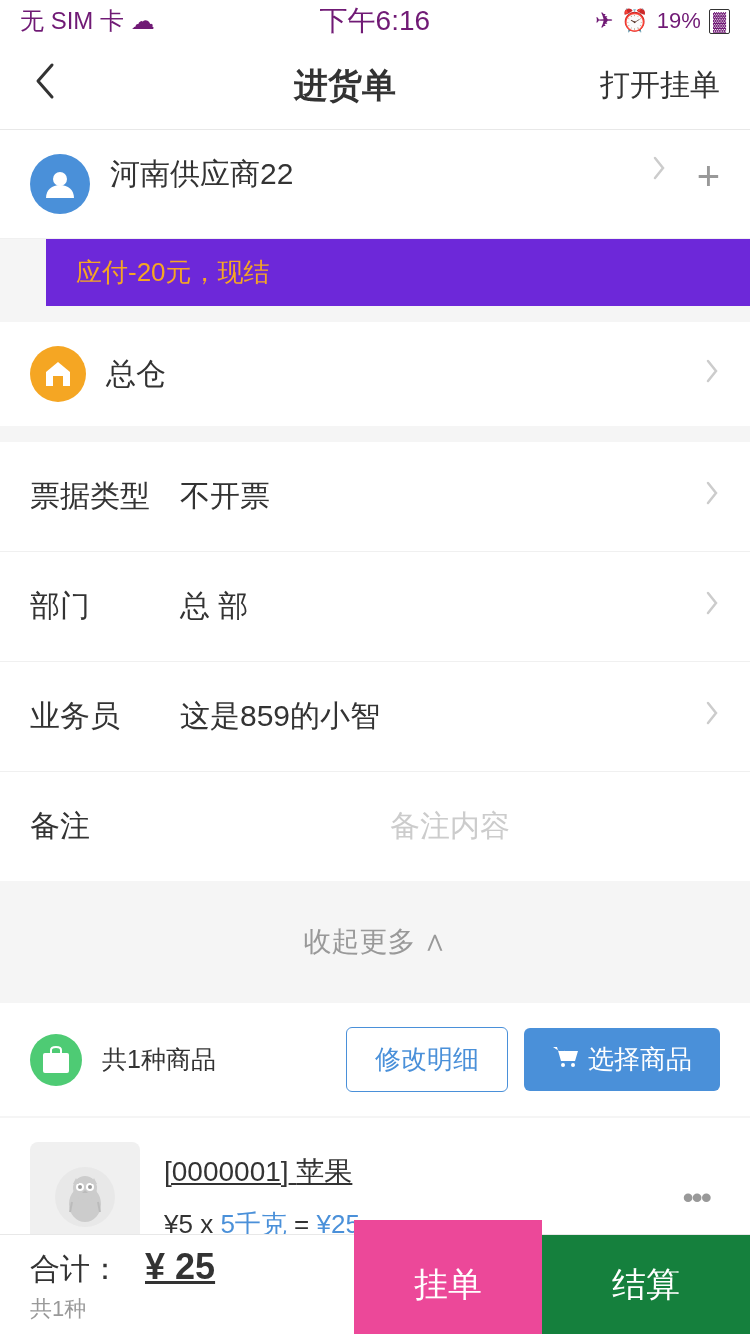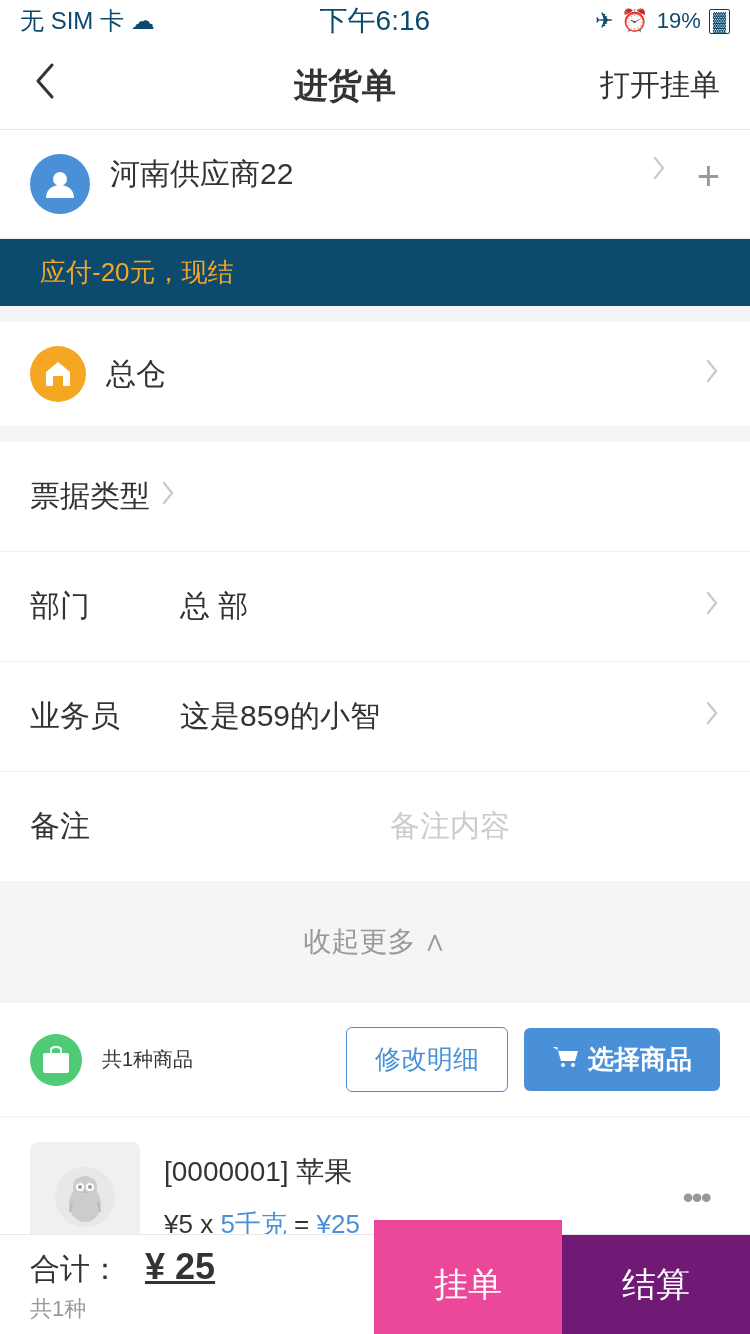--- a/index.html
+++ b/index.html
@@ -15,21 +15,21 @@
 
     
     .status-bar {
       background: #fff;
       height: 42px;
       display: flex;
       align-items: center;
       justify-content: space-between;
       padding: 0 20px;
       font-size: 24px;
-      color: #0c4a6e;
+      color: #701a75;
     }
     .status-left { display: flex; align-items: center; gap: 10px; }
     .status-center { font-size: 28px; font-weight: 500; }
     .status-right { display: flex; align-items: center; gap: 8px; font-size: 22px; }
 
     
     .nav-bar {
       background: #fff;
       height: 88px;
       display: flex;
@@ -96,25 +96,26 @@
     }
     .supplier-add {
       color: #999;
       font-size: 40px;
       font-weight: 300;
       cursor: pointer;
     }
 
     
     .notice-bar {
-      background: #0c4a6e;
-      padding: 16px 40px;
+      background: #6d28d9;
+      padding: 16px 30px;
       color: #f5a623;
       font-size: 26px;
       margin-bottom: 16px;
+      margin-left: 46px;
     }
 
     
     .warehouse-row {
       display: flex;
       align-items: center;
       background: #fff;
       padding: 24px 30px;
       margin-bottom: 16px;
     }
@@ -193,21 +194,21 @@
       border-radius: 50%;
       background: #4ecb74;
       display: flex;
       align-items: center;
       justify-content: center;
       margin-right: 20px;
       flex-shrink: 0;
     }
     .products-count {
       flex: 1;
-      font-size: 20px;
+      font-size: 25px;
       color: #333;
     }
     .btn-modify {
       border: 1.5px solid #4a90d9;
       color: #4a90d9;
       background: #fff;
       padding: 14px 28px;
       border-radius: 6px;
       font-size: 26px;
       margin-right: 16px;
@@ -217,21 +218,20 @@
       background: #4a90d9;
       color: #fff;
       border: none;
       padding: 14px 28px;
       border-radius: 6px;
       font-size: 26px;
       cursor: pointer;
       display: flex;
       align-items: center;
       gap: 8px;
-      font-weight: bold;
     }
 
     
     .product-item {
       background: #fff;
       display: flex;
       align-items: center;
       padding: 24px 30px;
       margin-bottom: 2px;
     }
@@ -247,20 +247,21 @@
       justify-content: center;
       overflow: hidden;
     }
     .product-info {
       flex: 1;
     }
     .product-name {
       font-size: 28px;
       color: #333;
       margin-bottom: 16px;
+      text-decoration: underline;
     }
     .product-price {
       font-size: 26px;
       color: #333;
     }
     .product-price .price-highlight {
       color: #4a90d9;
     }
     .product-more {
       color: #999;
@@ -308,24 +309,24 @@
       background: #ec4899;
       color: #fff;
       border: none;
       width: 188px;
       height: 129px;
       font-size: 34px;
       cursor: pointer;
       flex-shrink: 0;
     }
     .btn-checkout {
-      background: #701a75;
+      background: #15803d;
       color: #fff;
       border: none;
-      width: 188px;
+      width: 208px;
       height: 100px;
       font-size: 34px;
       cursor: pointer;
       flex-shrink: 0;
     }
 
     
     .bottom-spacer { height: 100px; }
   </style>
 </head>
@@ -387,20 +388,21 @@
     <div class="row-chevron">
       <svg width="16" height="28" viewBox="0 0 16 28">
           <path d="M4 4 L12 14 L4 24" stroke="#ccc" stroke-width="2.5" stroke-linecap="round" fill="none"></path>
         </svg>
     </div>
   </div>
 
   <div class="form-section">
     <div class="form-row">
       <div class="form-label">票据类型</div>
+      <div class="form-value">不开票</div>
       <div class="row-chevron">
         <svg width="16" height="28" viewBox="0 0 16 28">
             <path d="M4 4 L12 14 L4 24" stroke="#ccc" stroke-width="2.5" stroke-linecap="round" fill="none"></path>
           </svg>
       </div>
     </div>
     <div class="form-row">
       <div class="form-label">部门</div>
       <div class="form-value">总 部</div>
       <div class="row-chevron">

